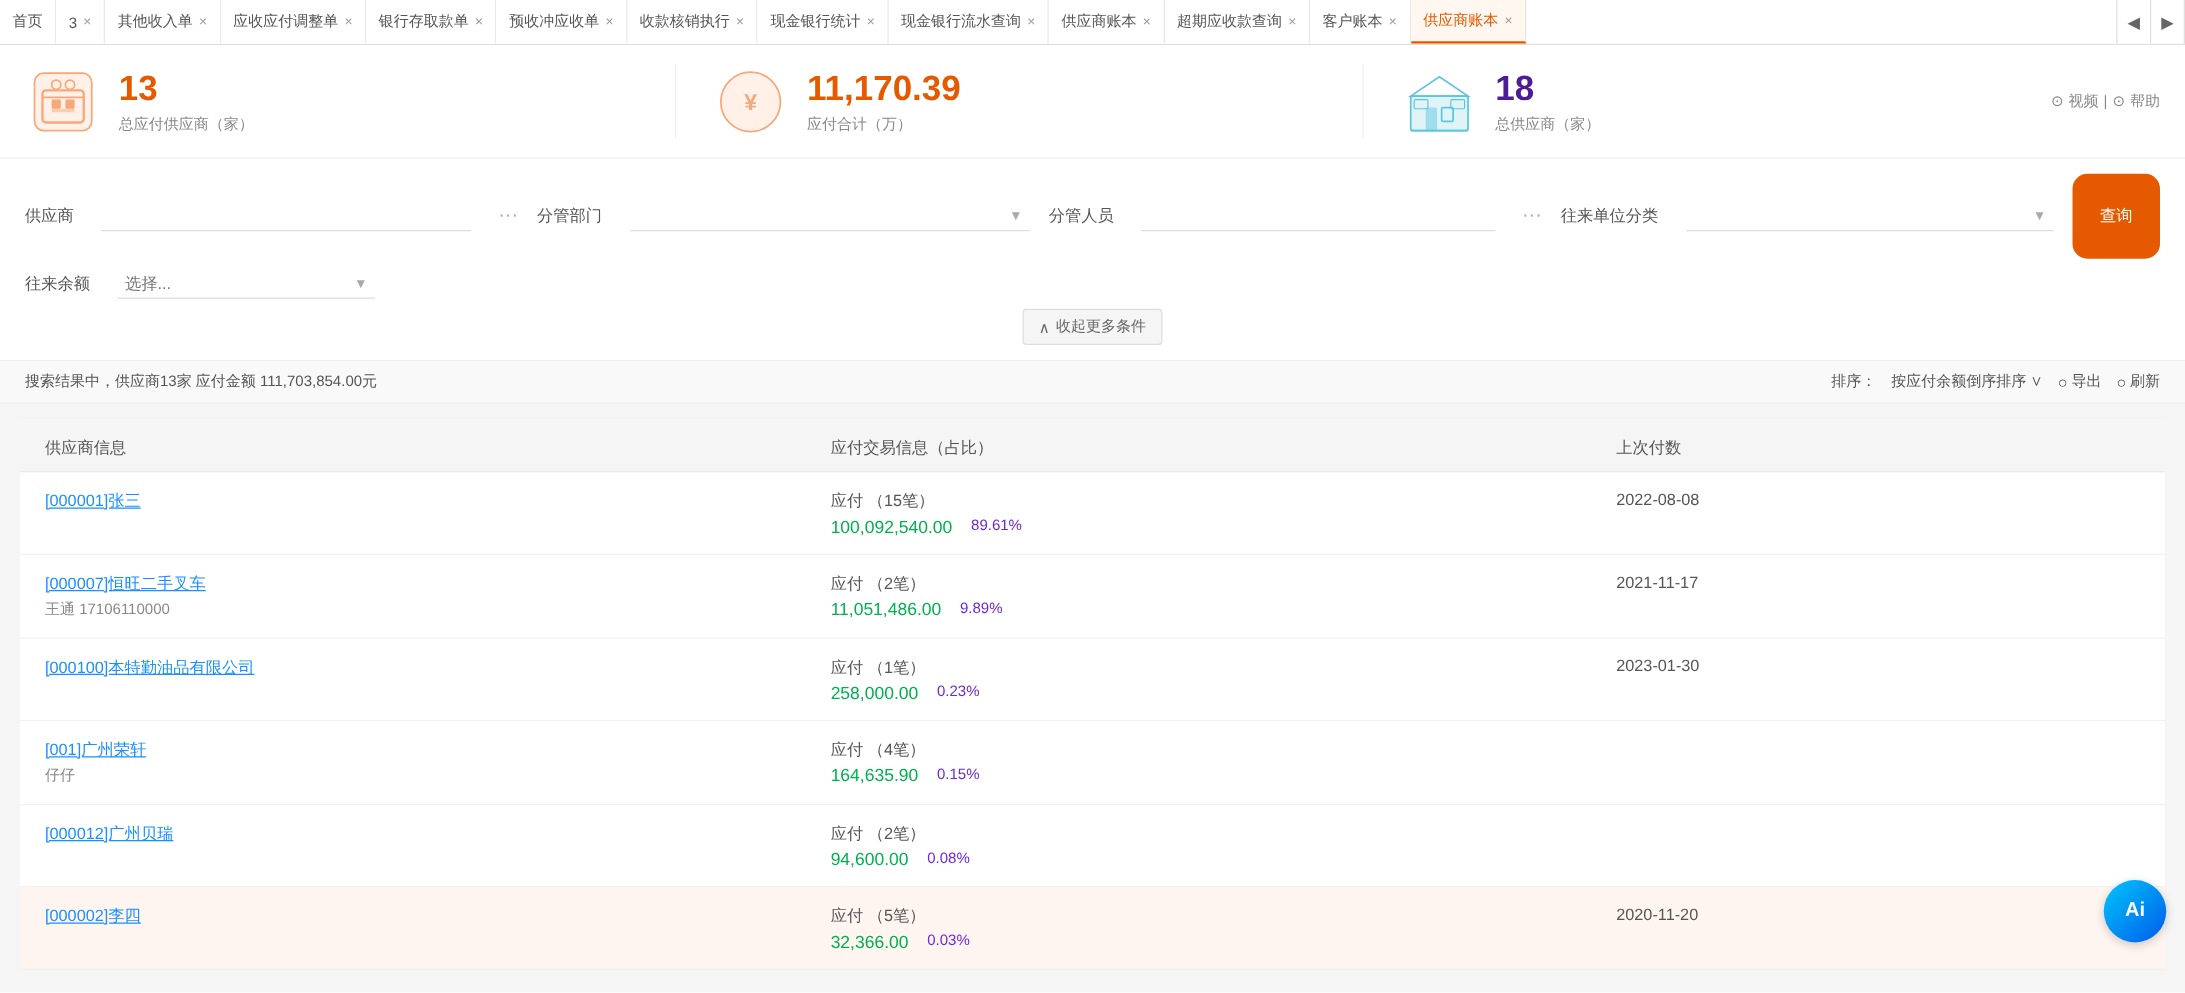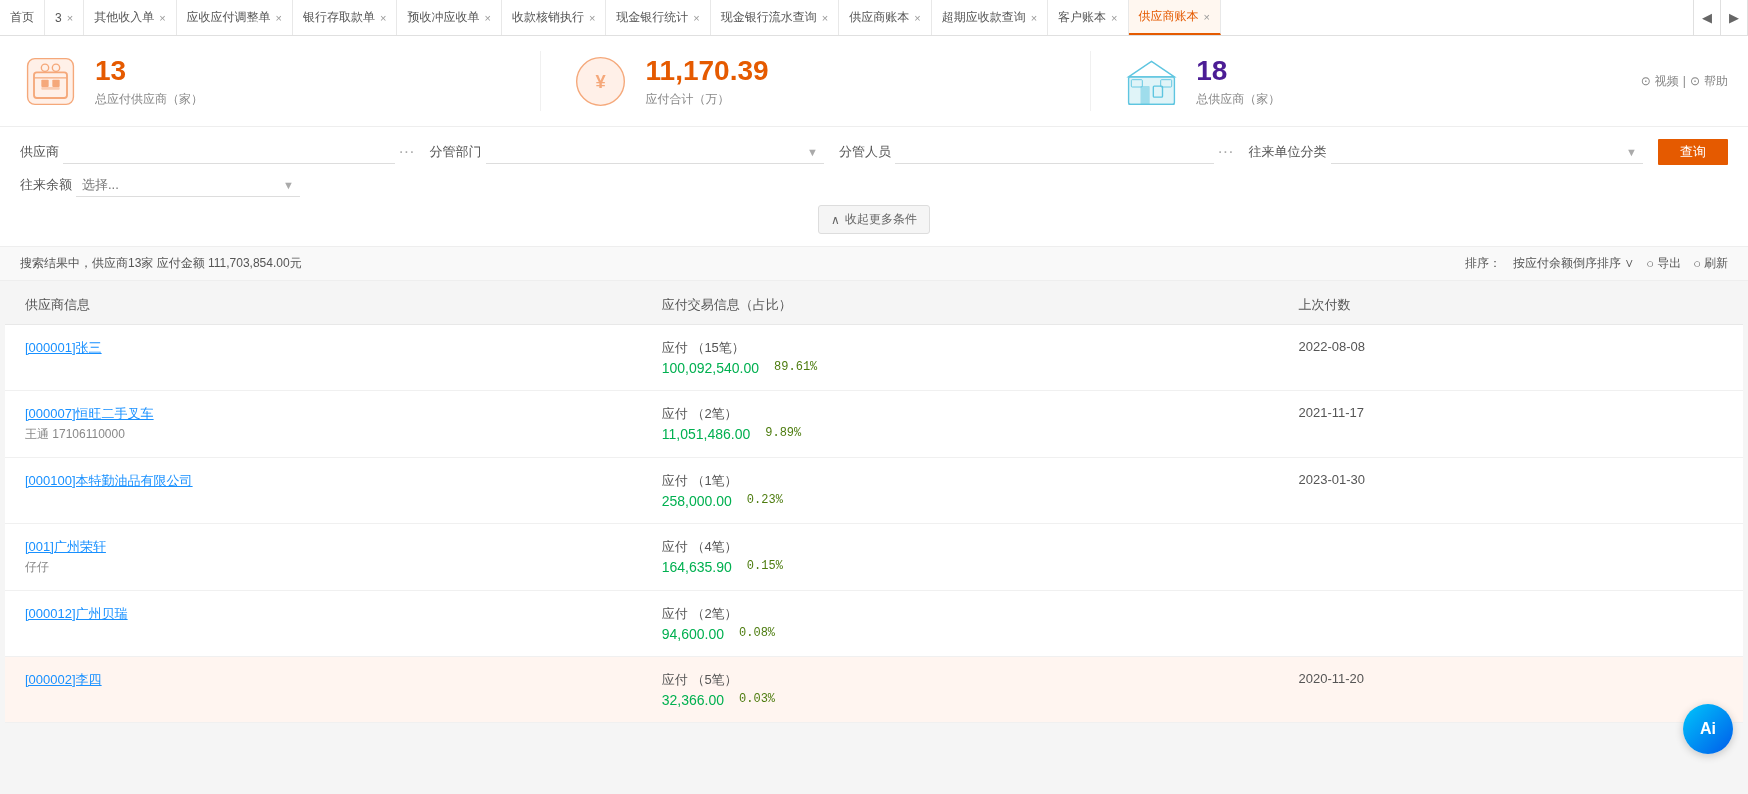--- a/index.html
+++ b/index.html
@@ -81,21 +81,21 @@
     .filter-row {
       display: flex;
       align-items: center;
       gap: 15px;
       margin-bottom: 8px;
     }
     .filter-row:last-child { margin-bottom: 0; }
     .filter-item {
       display: flex;
       align-items: center;
-      gap: 4px;
+      gap: 22px;
       flex: 1;
     }
     .filter-label { font-size: 13px; color: #555; white-space: nowrap; }
     .filter-input {
       flex: 1;
       border: none;
       border-bottom: 1px solid #ddd;
       padding: 4px 6px;
       font-size: 13px;
       outline: none;
@@ -118,22 +118,22 @@
       font-size: 13px;
       background: transparent;
       color: #ccc;
     }
     .filter-select-wrapper .chevron { color: #aaa; font-size: 11px; cursor: pointer; }
     .filter-dots { color: #aaa; font-size: 16px; cursor: pointer; }
     .query-btn {
       background: #e55a00;
       color: #fff;
       border: none;
-      padding: 4px 22px;
-      border-radius: 1px;
+      padding: 25px 22px;
+      border-radius: 12px;
       cursor: pointer;
       font-size: 13px;
       white-space: nowrap;
     }
     .collapse-btn {
       display: flex;
       align-items: center;
       justify-content: center;
       gap: 5px;
       font-size: 12px;
@@ -169,21 +169,21 @@
       gap: 3px;
       cursor: pointer;
       color: #555;
       font-size: 12px;
     }
     .action-icon { font-size: 13px; }
 
     
     .table-container {
       background: #fff;
-      margin: 5px;
+      margin: 16px;
     }
     .table-header {
       display: grid;
       grid-template-columns: 3fr 3fr 2fr;
       padding: 10px 20px;
       background: #f5f5f5;
       border-bottom: 1px solid #e8e8e8;
       font-size: 13px;
       color: #555;
       font-weight: 500;
@@ -199,21 +199,21 @@
     .table-row.highlighted { background: #fff5f0; }
     .supplier-link {
       color: #1890ff;
       text-decoration: underline;
       cursor: pointer;
       font-size: 13px;
     }
     .supplier-sub { font-size: 12px; color: #888; margin-top: 3px; }
     .transaction-label { font-size: 13px; color: #555; }
     .transaction-amount { font-size: 14px; color: #00b050; cursor: pointer; margin-top: 3px; }
-    .transaction-percent { font-size: 12px; color: #4d7c0f; margin-left: 15px; font-family: Liberation Mono, monospace; }
+    .transaction-percent { font-size: 12px; color: #6d28d9; margin-left: 15px; }
     .transaction-row { display: flex; align-items: center; }
     .last-pay-date { font-size: 13px; color: #555; }
     ::-webkit-scrollbar { width: 6px; }
     ::-webkit-scrollbar-thumb { background: #ddd; border-radius: 3px; }
 
     
     .ai-btn {
       position: fixed;
       right: 15px;
       bottom: 40px;

